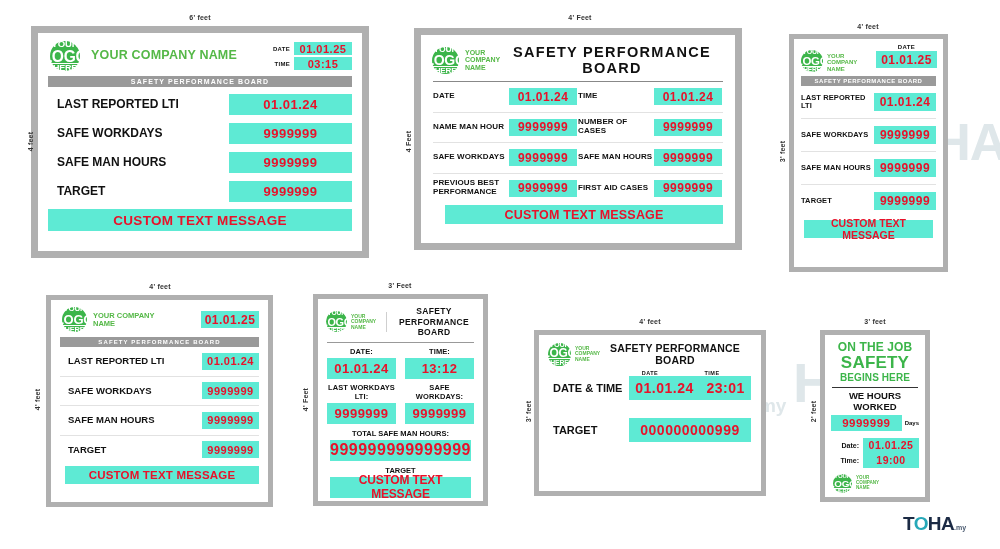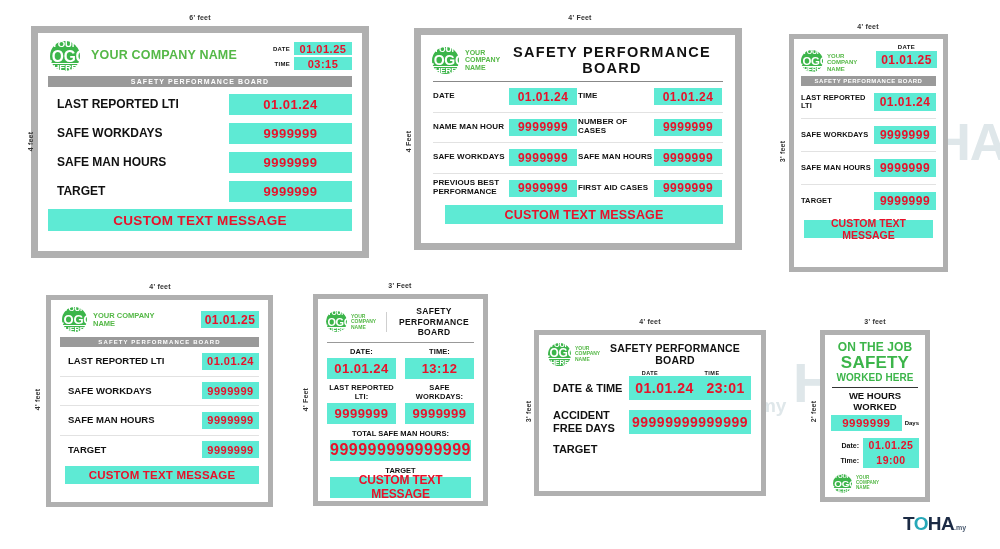--- a/index.html
+++ b/index.html
@@ -458,21 +458,21 @@
         <div class="clbl">DATE:</div>
         <div class="led cled">01.01.24</div>
       </div>
       <div class="col">
         <div class="clbl">TIME:</div>
         <div class="led cled">13:12</div>
       </div>
     </div>
     <div class="pair">
       <div class="col">
-        <div class="clbl">LAST REPORTED LTI:</div>
+        <div class="clbl">LAST WORKDAYS LTI:</div>
         <div class="led cled">9999999</div>
       </div>
       <div class="col">
         <div class="clbl">SAFE WORKDAYS:</div>
         <div class="led cled">9999999</div>
       </div>
     </div>
     <div class="full">
       <div class="flbl">TOTAL SAFE MAN HOURS:</div>
       <div class="led fled">999999999999999</div>
@@ -503,40 +503,37 @@
       <div class="minilbl" style="width:62px;">TIME</div>
     </div>
     <div class="r">
       <div class="rowlabel">DATE &amp; TIME</div>
       <div class="led rled dual">
         <span>01.01.24</span>
         <span>23:01</span>
       </div>
     </div>
     <div class="gap"></div>
-    <div class="r">
-      <div class="rowlabel">ACCIDENT FREE DAYS</div>
-      <div class="led rled">99999999999999</div>
-    </div>
     <div class="gap"></div>
     <div class="r">
       <div class="rowlabel">TARGET</div>
+      <div class="led rled">000000000999</div>
     </div>
   </div>
 </div>
 
 <div class="dim-top" style="left:825px;top:318px;width:100px;">3' feet</div>
 <div class="dim-left" style="left:793px;top:408px;width:40px;text-align:center;">2' feet</div>
 
 <div class="board thin" id="board7">
   <div class="inner">
     <div class="top">
       <div class="t1">ON THE JOB</div>
       <div class="t2">SAFETY</div>
-      <div class="t3">WORKED HERE</div>
+      <div class="t3">BEGINS HERE</div>
     </div>
     <div class="hrwrap">
         <div class="hr"></div>
       </div>
     <div class="whw">
       <div>WE HOURS</div>
       <div>WORKED</div>
     </div>
     <div class="daysrow">
       <div class="led daysled">9999999</div>

